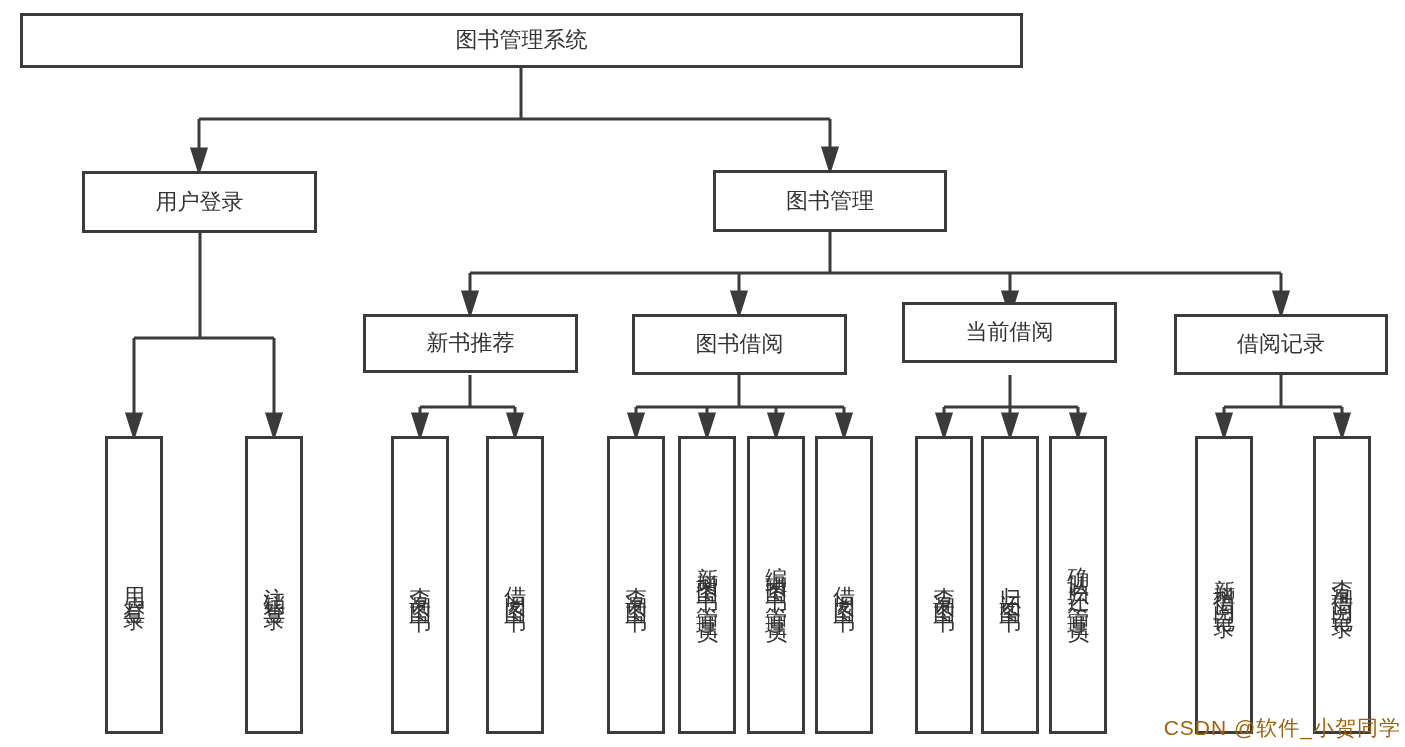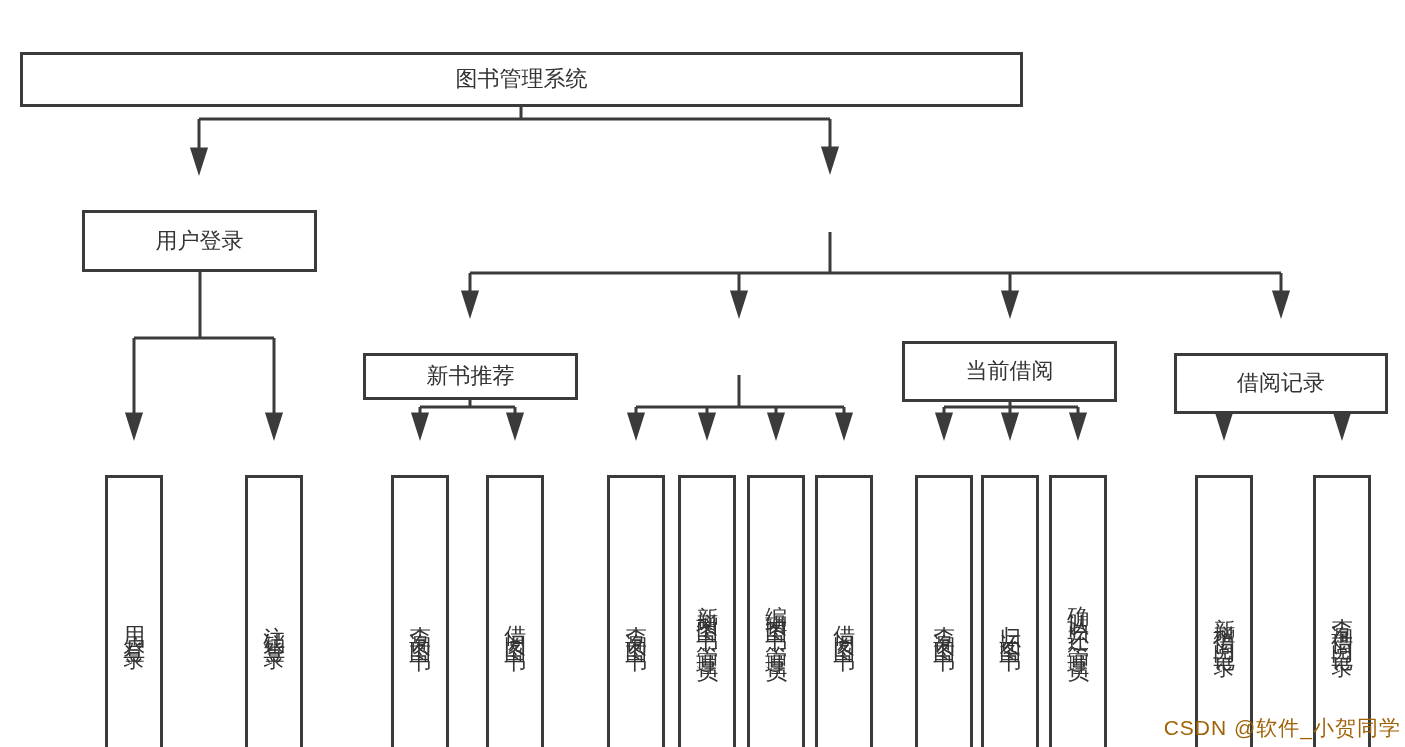--- a/index.html
+++ b/index.html
@@ -17,21 +17,20 @@
     box-sizing:border-box;
     border:3px solid #3b3b3b;
     background:#ffffff;
     display:flex;
     align-items:center;
     justify-content:center;
     font-size:22px;
     color:#333333;
     text-align:center;
     line-height:1.2;
-    margin-top:39px;
   }
   .leaf{
     writing-mode:vertical-rl;
     text-orientation:mixed;
     letter-spacing:8px;
     font-size:22px;
   }
   .watermark{
     position:absolute;
     right:4px;
@@ -86,22 +85,24 @@
     <g stroke="#3b3b3b" stroke-width="3" fill="#3b3b3b">
       <path d="M1281,375 V407 M1224,407 H1342 M1224,407 V417 M1342,407 V417" fill="none"></path>
       <polygon points="1217,414 1231,414 1224,436"></polygon>
       <polygon points="1335,414 1349,414 1342,436"></polygon>
     </g>
   </svg>
 
   <div class="node" style="left:20px;top:13px;width:1003px;height:55px">图书管理系统</div>
 
   <div class="node" style="left:82px;top:171px;width:235px;height:62px">用户登录</div>
+  <div class="node" style="left:713px;top:170px;width:234px;height:62px">图书管理</div>
 
-  <div class="node" style="left:363px;top:314px;width:215px;height:47px">新书推荐</div>
+  <div class="node" style="left:363px;top:314px;width:215px;height:59px">新书推荐</div>
+  <div class="node" style="left:632px;top:314px;width:215px;height:61px">图书借阅</div>
   <div class="node" style="left:902px;top:302px;width:215px;height:61px">当前借阅</div>
   <div class="node" style="left:1174px;top:314px;width:214px;height:61px">借阅记录</div>
 
   <div class="node leaf" style="left:105px;top:436px;width:58px;height:298px">用户登录</div>
   <div class="node leaf" style="left:245px;top:436px;width:58px;height:298px">注销登录</div>
 
   <div class="node leaf" style="left:391px;top:436px;width:58px;height:298px">查询图书</div>
   <div class="node leaf" style="left:486px;top:436px;width:58px;height:298px">借阅图书</div>
 
   <div class="node leaf" style="left:607px;top:436px;width:58px;height:298px">查询图书</div>

